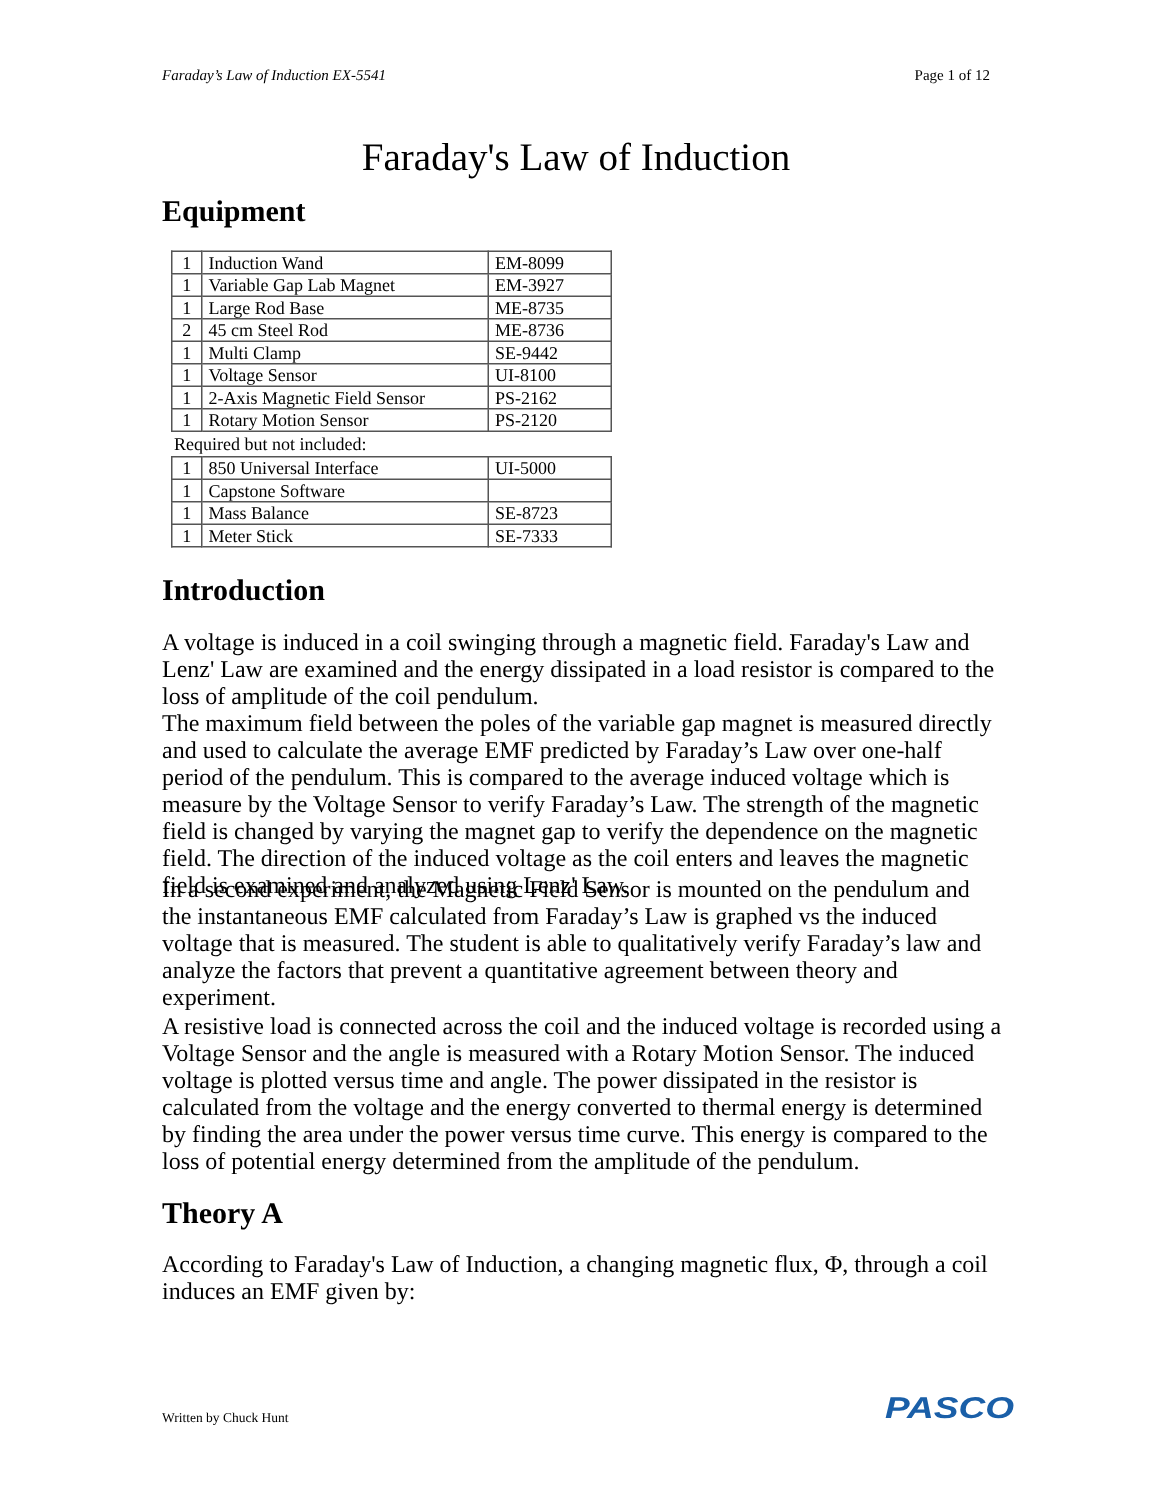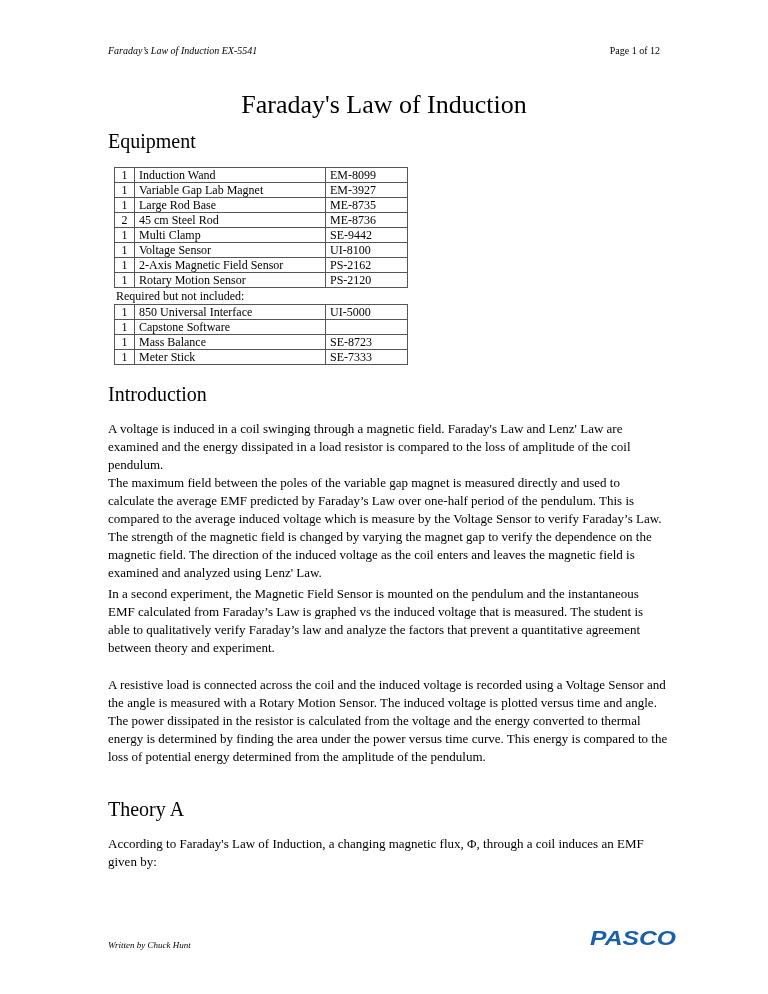--- a/index.html
+++ b/index.html
@@ -1,29 +1,29 @@
 <!DOCTYPE html>
 <html><head>
 <meta charset="utf-8">
 <style>
   html, body { margin:0; padding:0; background:#fff; }
   body { width:768px; height:994px; position:relative; overflow:hidden;
          font-family:"Liberation Serif", serif; color:#000; }
   .hdr { position:absolute; top:45px; left:108px; right:108px; font-size:10px; display:flex; justify-content:space-between; }
   .hdr .l { font-style:italic; }
   .title { position:absolute; top:90px; left:0; right:0; text-align:center; font-size:26px; }
-  h2 { position:absolute; left:108px; margin:0; font-size:20px; font-weight:normal;text-align:right; }
+  h2 { position:absolute; left:108px; margin:0; font-size:20px; font-weight:bold;text-align:right; }
   table { border-collapse:collapse; font-size:12px; }
   td { border:1px solid #555; padding:0 4px; height:14px; line-height:14px; }
   .eq { position:absolute; left:114px; width:294px; }
   .eq td.q { width:11px; text-align:center; }
   .eq td.n { width:182px; }
   .note { position:absolute; left:116px; font-size:12px; }
-  p { position:absolute; left:108px; width:560px; margin:0; font-size:13px; line-height:18px; }
-  .footer { position:absolute; top:940px; left:108px; font-size:9px; font-style:italic; }
+  p { position:absolute; left:108px; width:560px; margin:0; font-size:16px; line-height:18px; }
+  .footer { position:absolute; top:940px; left:108px; font-size:9px; }
   .logo { position:absolute; top:928px; left:590px; width:86px; height:20px; }
 </style>
 </head>
 <body>
 
 <div class="hdr">
   <span class="l">Faraday’s Law of Induction EX-5541</span>
   <span>Page 1 of 12</span>
 </div>
 

